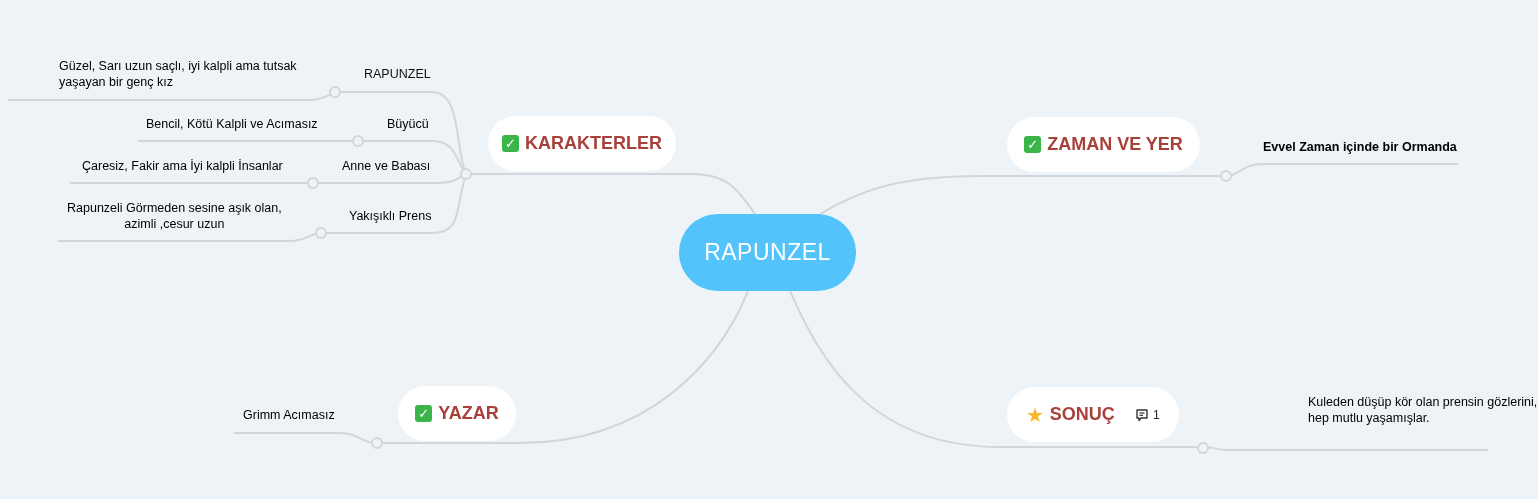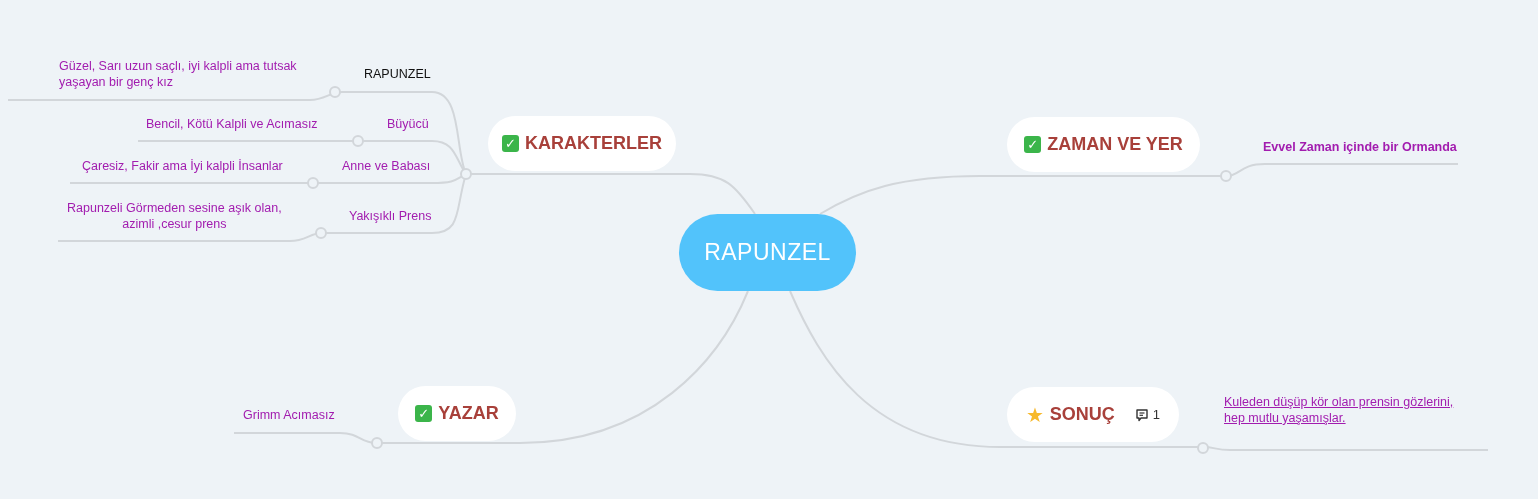--- a/index.html
+++ b/index.html
@@ -24,21 +24,21 @@
     gap: 6px;
   }
   .main .chk {
     display: inline-block; width: 17px; height: 17px; border-radius: 3px;
     background: #3bb54a; color: #fff; font-size: 13px; line-height: 17px;
     text-align: center; font-weight: bold;
   }
   .main .star { color: #f7b92b; font-size: 20px; line-height: 18px; }
   .comment { display: inline-flex; align-items: center; gap: 4px; margin-left: 14px; color: #333; font-weight: normal; font-size: 13px; }
   .comment svg { display: block; }
-  .txt { position: absolute; font-size: 12.5px; color: #a21caf; line-height: 16px; white-space: nowrap; }
+  .txt { position: absolute; font-size: 12.5px; color: #000000; line-height: 16px; white-space: nowrap; }
   .sub1 { color: #111; }
 </style>
 </head>
 <body>
 
 <svg class="links" width="1538" height="499">
   <g fill="none" stroke="#d2d6da" stroke-width="2">
 
     <path d="M755 214 C 735 185, 725 174, 690 174 L 466 174"></path>
 
@@ -82,21 +82,21 @@
 
 <div class="txt" style="left:387px; top:116px;">Büyücü</div>
 <div class="txt" style="left:146px; top:116px;">Bencil, Kötü Kalpli ve Acımasız</div>
 
 <div class="txt" style="left:342px; top:158px;">Anne ve Babası</div>
 <div class="txt" style="left:82px; top:158px;">Çaresiz, Fakir ama İyi kalpli İnsanlar</div>
 
 <div class="txt" style="left:349px; top:208px;text-align:center;">Yakışıklı Prens</div>
 <div class="txt" style="left:67px; top:200px;text-align:center;">
   <div>Rapunzeli Görmeden sesine aşık olan,</div>
-  <div>azimli ,cesur prens</div>
+  <div>azimli ,cesur uzun</div>
 </div>
 
 <div class="node main" style="left:1007px; top:117px; width:193px;">
   <span class="chk">✓</span>
   <span>ZAMAN VE YER</span>
 </div>
 <div class="txt" style="left:1263px; top:139px;font-weight:bold;">Evvel Zaman içinde bir Ormanda</div>
 
 <div class="node main" style="left:398px; top:386px; width:118px;">
   <span class="chk">✓</span>
@@ -109,16 +109,16 @@
   <span>SONUÇ</span>
   <span class="comment">
     <svg width="14" height="14" viewBox="0 0 14 14">
       <path d="M2 2 H12 V10 H6 L4 12.5 V10 H2 Z" fill="none" stroke="#333" stroke-width="1.4" stroke-linejoin="round"></path>
       <line x1="4.5" y1="5" x2="9.5" y2="5" stroke="#333" stroke-width="1.2"></line>
       <line x1="4.5" y1="7.3" x2="8" y2="7.3" stroke="#333" stroke-width="1.2"></line>
     </svg>
     <span>1</span>
   </span>
 </div>
-<div class="txt" style="left:1224px; top:394px;text-decoration:underline;">
+<div class="txt" style="left:1308px; top:394px;">
   <div>Kuleden düşüp kör olan prensin gözlerini,</div>
   <div>hep mutlu yaşamışlar.</div>
 </div>
 
 </body></html>

